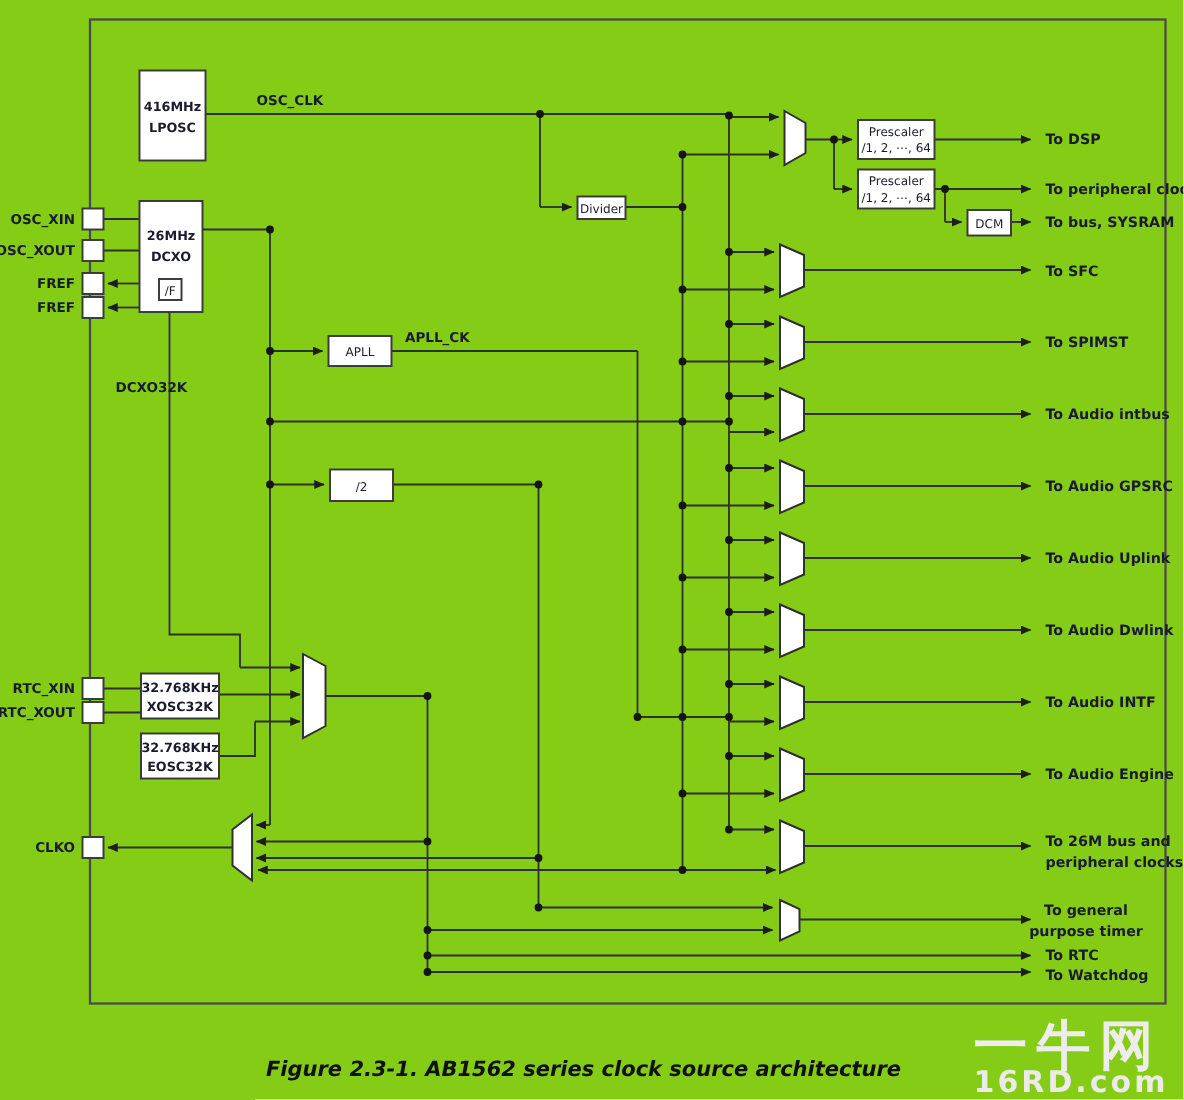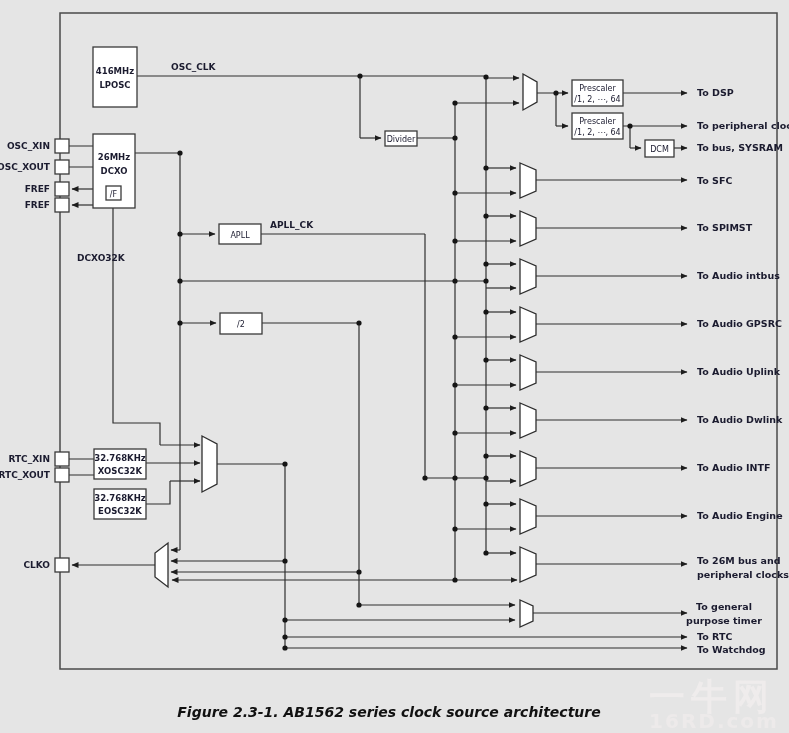--- a/index.html
+++ b/index.html
@@ -1,16 +1,16 @@
 <!DOCTYPE html>
 <html><head>
 <meta charset="utf-8">
 <style>
   html,body{margin:0;padding:0;background:#ffffff;}
-  .stage{position:relative;width:789px;height:733px;background:#e5e5e5;overflow:hidden;
+  .stage{position:relative;width:789px;height:733px;background:#84cc16;overflow:hidden;
          font-family:"DejaVu Sans", sans-serif;}
   svg{position:absolute;left:0;top:0;}
   svg text{font-family:"DejaVu Sans","Liberation Sans",sans-serif;fill:#1b1b2f;}
   .blk{fill:#ffffff;stroke:#3a3a3a;stroke-width:1.3;}
   .mux{fill:#ffffff;stroke:#2f2f2f;stroke-width:1.3;}
   .wire{fill:none;stroke:#2f2f2f;stroke-width:1.2;}
   .frame{fill:none;stroke:#4a4a4a;stroke-width:1.5;}
   .bt{font-size:8.5px;font-weight:600;text-anchor:middle;}
   .sm{font-size:8px;text-anchor:middle;}
   .pin{font-size:9px;font-weight:bold;text-anchor:end;}

